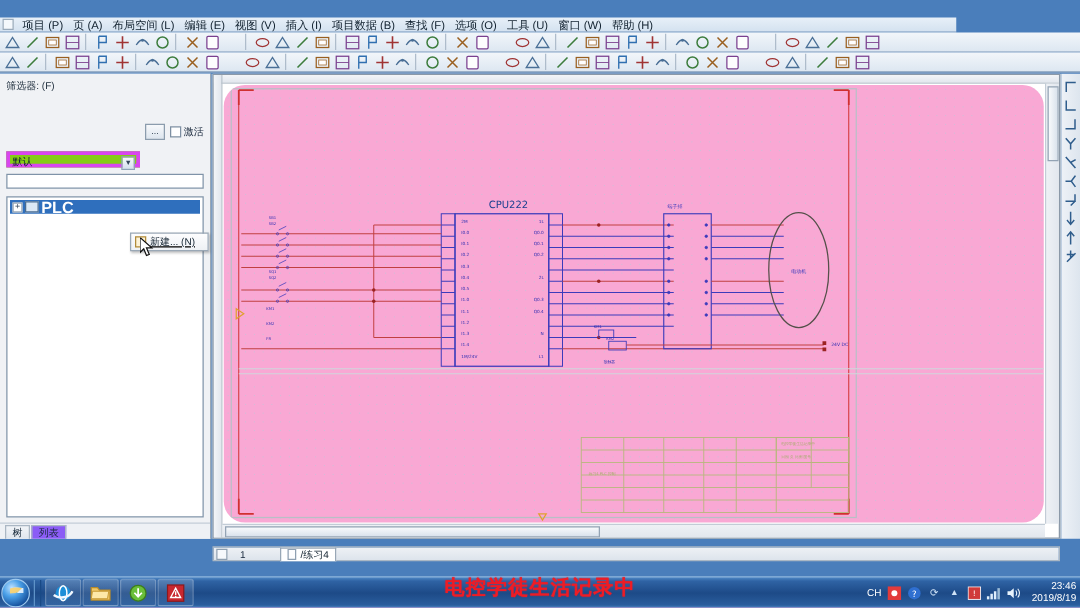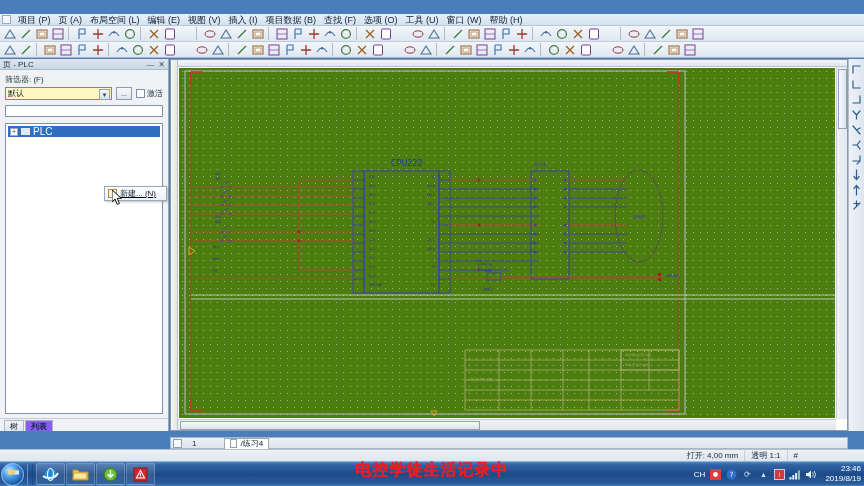--- a/index.html
+++ b/index.html
@@ -31,21 +31,21 @@
   .tb-btns { position:absolute; right:1px; top:1px; display:flex; gap:1px; }
   .tb-btn {
     width:17px;height:11px;
     background:linear-gradient(to bottom,#eef5fc,#cddff0);
     border:1px solid #7f9dbd; font-size:7px; text-align:center; line-height:10px; color:#20344a;
   }
   .tb-btn.close{ background:linear-gradient(to bottom,#f4b3b3,#d46a6a); border-color:#a04646; }
 
   
   .menubar {
-    position:absolute; left:0; top:14px; width:864px; height:12px;
+    position:absolute; left:0; top:14px; width:765px; height:12px;
     background:linear-gradient(to bottom,#e8f0f8,#d4e2f0);
     border-bottom:1px solid #b5c7da;
     display:flex; align-items:center; padding-left:2px;
   }
   .menu-sys { width:9px;height:9px;border:1px solid #9ab; background:#f4f8fc; margin-right:3px;}
   .menu-item { padding:0 4px; font-size:9px; color:#10202e; white-space:nowrap; line-height:12px; }
 
   
   .toolbar {
     position:absolute; left:0; width:864px; height:16px;
@@ -73,22 +73,22 @@
     height:11px; background:linear-gradient(to bottom,#dee7f0,#c9d7e6);
     border-bottom:1px solid #aabbcc; display:flex; align-items:center;
     padding:0 3px; font-size:8px; color:#17293a;
   }
   .lp-title .sp{flex:1}
   .lp-title .ctl{font-size:8px; color:#44536a; margin-left:4px;}
   .lp-body { flex:1; padding:4px 5px; display:flex; flex-direction:column; background:#f0f2f5;}
   .lbl { font-size:8px; color:#1b2b3a; margin-bottom:2px;}
   .row { display:flex; align-items:center; gap:4px; margin-bottom:5px; }
   .sel {
-    flex:1; height:13px; background:#fef9c3; border:1px solid #d946ef;
-    font-size:8px; padding:0 2px; line-height:12px; color:#10202e; position:relative;
+    flex:1; height:13px; background:#84cc16; border:3px solid #d946ef;
+    font-size:8px; padding:0 2px; line-height:12px; color:#10202e; position:relative;margin-top:45px;
   }
   .sel .arw {
     position:absolute; right:1px; top:1px; width:11px; height:11px;
     background:linear-gradient(to bottom,#f6f9fc,#d5e1ed); border:1px solid #8ea4b8;
     font-size:6px; text-align:center; line-height:10px; color:#33475c;
   }
   .dotbtn {
     width:16px;height:13px; background:linear-gradient(to bottom,#f7f9fb,#dde5ee);
     border:1px solid #8b9cad; font-size:7px; text-align:center; line-height:11px; color:#2b3c4e;
   }
@@ -96,27 +96,27 @@
   .chkbox{width:9px;height:9px;background:#fff;border:1px solid #7d8fa2;}
   .valbox{ height:12px;background:#fff;border:1px solid #7f93a8; margin-bottom:6px;}
   .tree {
     flex:1; background:#fff; border:1px solid #7f93a8; padding:2px; overflow:hidden; position:relative;
   }
   .tnode{ display:flex; align-items:center; gap:2px; height:11px; padding-left:2px; }
   .tnode.sel-node{ background:#2f6fbd; }
   .tplus{ width:8px;height:8px;border:1px solid #9aa8b6; background:#fff; font-size:7px;
           line-height:6px; text-align:center; color:#33475c;}
   .tfold{ width:11px;height:9px;border:1px solid #4a6c90; background:#dbe8f5; }
-  .tlabel{ font-size:10px; color:#10202e; }
+  .tlabel{ font-size:13px; color:#10202e;font-weight:bold; }
   .tnode.sel-node .tlabel{ color:#fff; }
   .lp-tabs{ height:13px; display:flex; align-items:flex-end; gap:1px; padding-left:4px;
             background:#eef1f5; border-top:1px solid #c3cdd8;}
   .lp-tab{ padding:0 5px; height:11px; font-size:8px; line-height:11px;
            background:linear-gradient(to bottom,#f1f4f8,#dfe6ee); border:1px solid #aab7c4; border-bottom:none; color:#17293a;}
-  .lp-tab.active{ background:#8b5cf6;font-weight:bold; }
+  .lp-tab.active{ background:#8b5cf6; }
 
   
   .ctxmenu{
     position:absolute; left:104px; top:186px; width:63px; height:15px;
     background:linear-gradient(to bottom,#fdfdfe,#eef1f5);
     border:1px solid #9aa8b6; box-shadow:1px 1px 2px rgba(0,0,0,.25);
     display:flex; align-items:center; padding-left:3px; gap:3px; z-index:40;text-decoration:underline;
   }
   .ctxmenu .ic{ width:9px;height:9px;border:1px solid #b08a3a; background:#fdf3d8;}
   .ctxmenu .tx{ font-size:8px; color:#10202e; white-space:nowrap;}
@@ -132,21 +132,21 @@
   .ruler-h{
     position:absolute; left:0; top:0; right:0; height:7px;
     background:linear-gradient(to bottom,#f3f5f8,#e2e7ee); border-bottom:1px solid #b9c3cd;
   }
   .ruler-v{
     position:absolute; left:0; top:0; bottom:0; width:7px;
     background:linear-gradient(to right,#f3f5f8,#e2e7ee); border-right:1px solid #b9c3cd;
   }
   .canvas{
     position:absolute; left:8px; top:8px; right:12px; bottom:12px;
-    background:#4d7c0f; overflow:hidden;
+    background:#f9a8d4; overflow:hidden;border-radius:17px;
   }
   .vscroll{
     position:absolute; right:0; top:7px; bottom:11px; width:11px;
     background:linear-gradient(to right,#eef1f5,#e2e7ee); border-left:1px solid #c2ccd6;
   }
   .vscroll .thumb{
     position:absolute; left:1px; top:2px; width:9px; height:60px;
     background:linear-gradient(to right,#f8fafc,#d9e2ec); border:1px solid #93a3b4;
   }
   .hscroll{
@@ -687,26 +687,20 @@
       </div>
       <div class="tbtn">
         <svg width="14" height="14" viewBox="0 0 14 14">
           <rect x="2" y="2" width="10" height="10" fill="none" stroke="#7a3f8f" stroke-width="1"></rect>
           <path d="M2,7 L12,7" stroke="#7a3f8f" stroke-width=".7"></path>
         </svg>
       </div>
     </div>
 
   <div class="leftpanel">
-    <div class="lp-title">
-      <span>页 - PLC</span>
-      <span class="sp"></span>
-      <span class="ctl">—</span>
-      <span class="ctl">✕</span>
-    </div>
     <div class="lp-body">
       <div class="lbl">筛选器: (F)</div>
       <div class="row">
         <div class="sel">
           <span>默认</span>
           <span class="arw">▼</span>
         </div>
         <div class="dotbtn">...</div>
         <div class="chk">
           <span class="chkbox"></span>
@@ -1033,27 +1027,20 @@
 
   <div class="pagetabs">
     <span class="pt-ic"></span>
     <span class="pt-num">1</span>
     <span class="pt-tab">
       <span class="pg"></span>
       <span>/练习4</span>
     </span>
   </div>
 
-  <div class="statusbar">
-    <span class="sb-seg" style="flex:1;border-right:none;"></span>
-    <span class="sb-seg">打开: 4,00 mm</span>
-    <span class="sb-seg">透明 1:1</span>
-    <span class="sb-seg" style="border-right:none;">#</span>
-    <span style="width:60px"></span>
-  </div>
 
   <div class="taskbar">
     <div class="startorb"></div>
     <div class="tb-sep"></div>
     <div class="tkbtn">
       <svg width="17" height="17" viewBox="0 0 17 17">
         <ellipse cx="8.5" cy="8.5" rx="6" ry="6" fill="#1d8fd8"></ellipse>
         <ellipse cx="8.5" cy="8.5" rx="3" ry="6" fill="none" stroke="#fff" stroke-width="1.2"></ellipse>
         <path d="M1,10 C5,13 13,13 16,7" fill="none" stroke="#f0f8ff" stroke-width="2"></path>
       </svg>

